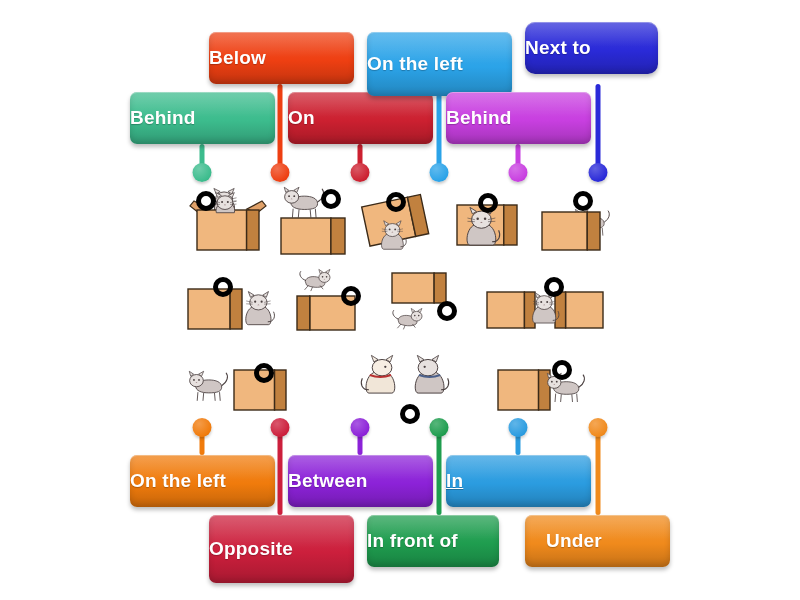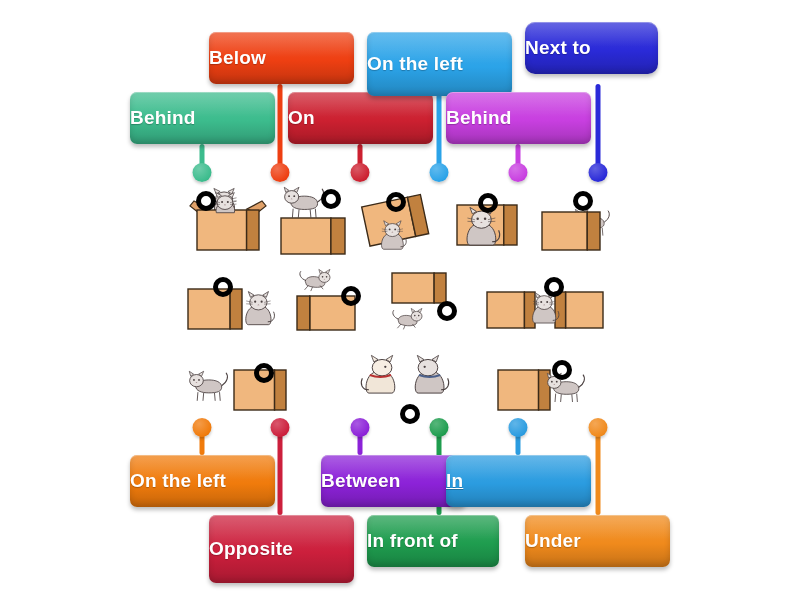--- a/index.html
+++ b/index.html
@@ -375,27 +375,27 @@
       </div>
     </div>
 
   <div id="bottom-labels">
       <div class="pill" style="left: 130px; top: 455px; width: 145px; height: 52px; background: linear-gradient(rgb(242, 139, 41) 0%, rgb(240, 123, 12) 55%, rgb(197, 101, 10) 100%);">
         <span>On the left</span>
       </div>
       <div class="pill" style="left: 209px; top: 515px; width: 145px; height: 68px; background: linear-gradient(rgb(210, 58, 83) 0%, rgb(204, 31, 60) 55%, rgb(167, 25, 49) 100%);">
         <span>Opposite</span>
       </div>
-      <div class="pill" style="left: 288px; top: 455px; width: 145px; height: 52px; background: linear-gradient(rgb(154, 61, 221) 0%, rgb(140, 34, 216) 55%, rgb(115, 28, 177) 100%); margin-left: 33px;">
+      <div class="pill" style="left: 288px; top: 455px; width: 145px; height: 52px; background: linear-gradient(rgb(154, 61, 221) 0%, rgb(140, 34, 216) 55%, rgb(115, 28, 177) 100%);">
         <span>Between</span>
       </div>
       <div class="pill" style="left: 367px; top: 515px; width: 132px; height: 52px; background: linear-gradient(rgb(58, 169, 100) 0%, rgb(31, 157, 79) 55%, rgb(25, 129, 65) 100%);">
         <span>In front of</span>
       </div>
       <div class="pill" style="left: 446px; top: 455px; width: 145px; height: 52px; background: linear-gradient(rgb(68, 168, 228) 0%, rgb(43, 156, 224) 55%, rgb(35, 128, 184) 100%); text-decoration: underline;">
         <span>In</span>
       </div>
-      <div class="pill" style="left: 525px; top: 515px; width: 145px; height: 52px; background: linear-gradient(rgb(242, 152, 55) 0%, rgb(240, 138, 28) 55%, rgb(197, 113, 23) 100%);">
+      <div class="pill" style="left: 525px; top: 515px; width: 145px; height: 52px; background: linear-gradient(rgb(242, 152, 55) 0%, rgb(240, 138, 28) 55%, rgb(197, 113, 23) 100%); padding-left: 21px;">
         <span>Under</span>
       </div>
     </div>
 
 </div>
 
 </body></html>

